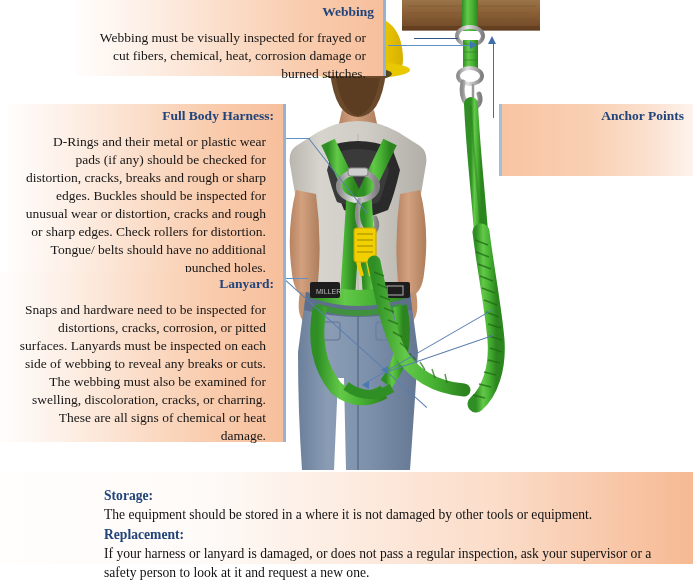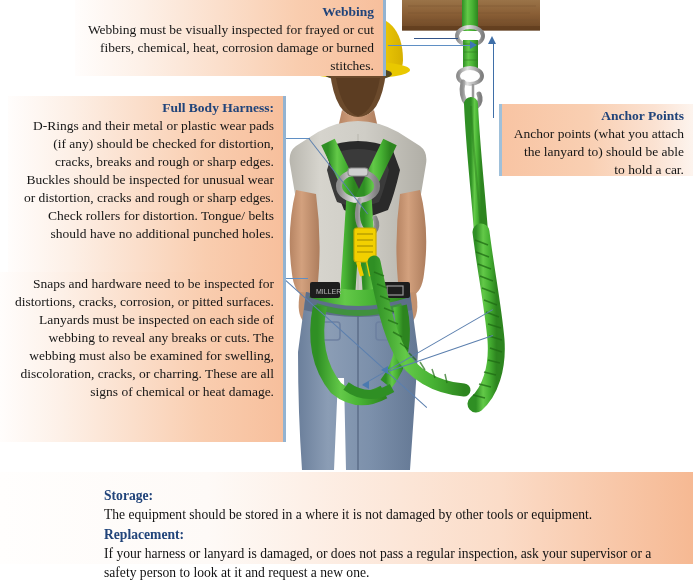--- a/index.html
+++ b/index.html
@@ -28,37 +28,37 @@
     padding: 3px 9px 5px 9px;
   }
   .callout .title {
     display: block;
     font-weight: bold;
     color: #21447A;
     font-size: 13.5px;
     line-height: 1.34;
   }
   .callout p {
-    margin: 0;
+    margin: 8px;
   }
   
   .callout.left {
     text-align: right;
     background: linear-gradient(to right, #fffdfc 0%, #fdf0e7 22%, #f9cdaf 72%, #f7bf9c 100%);
     border-right: 3px solid #93b3d1;
   }
   
   .callout.right {
     text-align: left;
     background: linear-gradient(to right, #f8c4a3 0%, #f9cfb2 45%, #fbe2d2 80%, #fdf4ee 100%);
     border-left: 3px solid #9fc0da;
   }
 
   #box-webbing   { left: 75px;  top: 0px;   width: 311px; height: 76px; }
-  #box-harness   { left: 8px;   top: 96px;  width: 278px; height: 222px; }
+  #box-harness   { left: 8px;   top: 104px;  width: 278px; height: 222px; }
   #box-lanyard   { left: 0px;   top: 272px; width: 286px; height: 170px; }
   #box-anchor    { left: 499px; top: 104px; width: 194px; height: 72px; text-align: right; }
   #box-shock     { left: 494px; top: 258px; width: 199px; height: 110px; }
 
   
   .conn { position: absolute; }
   .hline {
     height: 0;
     border-top: 1.6px solid #5f8fc4;
   }
@@ -312,26 +312,26 @@
     <span class="title">Webbing</span>
     <p>Webbing must be visually inspected for frayed or cut fibers, chemical, heat, corrosion damage or burned stitches.</p>
   </div>
 
   <div class="callout left" id="box-harness">
     <span class="title">Full Body Harness:</span>
     <p>D-Rings and their metal or plastic wear pads (if any) should be checked for distortion, cracks, breaks and rough or sharp edges. Buckles should be inspected for unusual wear or distortion, cracks and rough or sharp edges. Check rollers for distortion. Tongue/ belts should have no additional punched holes.</p>
   </div>
 
   <div class="callout left" id="box-lanyard">
+    <span class="title">Lanyard:</span>
     <p>Snaps and hardware need to be inspected for distortions, cracks, corrosion, or pitted surfaces. Lanyards must be inspected on each side of webbing to reveal any breaks or cuts. The webbing must also be examined for swelling, discoloration, cracks, or charring. These are all signs of chemical or heat damage.</p>
   </div>
 
   <div class="callout right" id="box-anchor">
     <span class="title">Anchor Points</span>
-    <p>Anchor points (what you attach the lanyard to) should be able to hold a car.</p>
   </div>
 
 
   <div id="bottom">
 
     <div id="bottom-text">
       <span class="title">Storage:</span>
       <span>The equipment should be stored in a where it is not damaged by other tools or equipment.</span>
       <span class="title">Replacement:</span>
       <span>If your harness or lanyard is damaged, or does not pass a regular inspection, ask your supervisor or a safety person to look at it and request a new one.</span>

